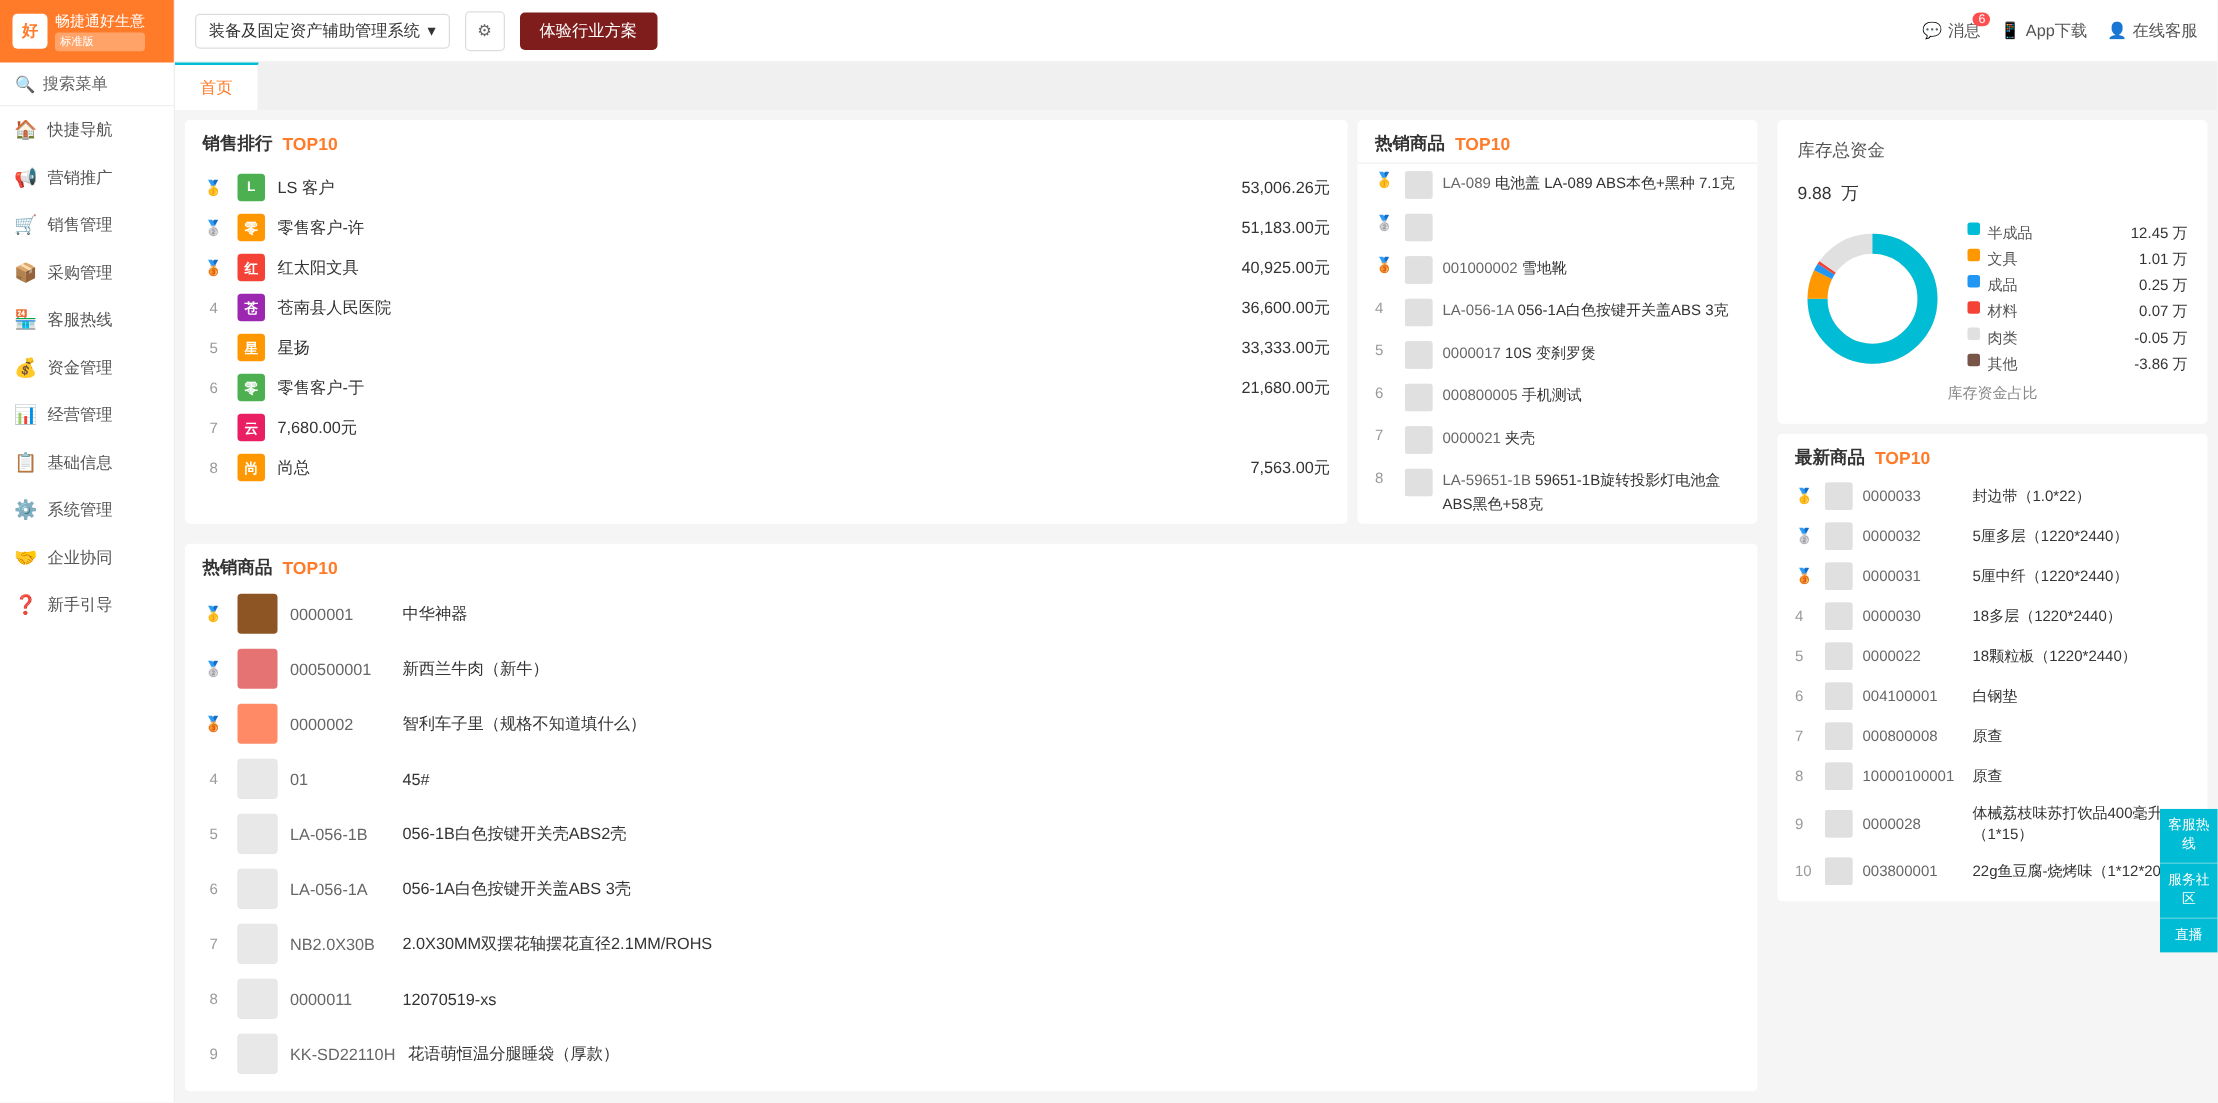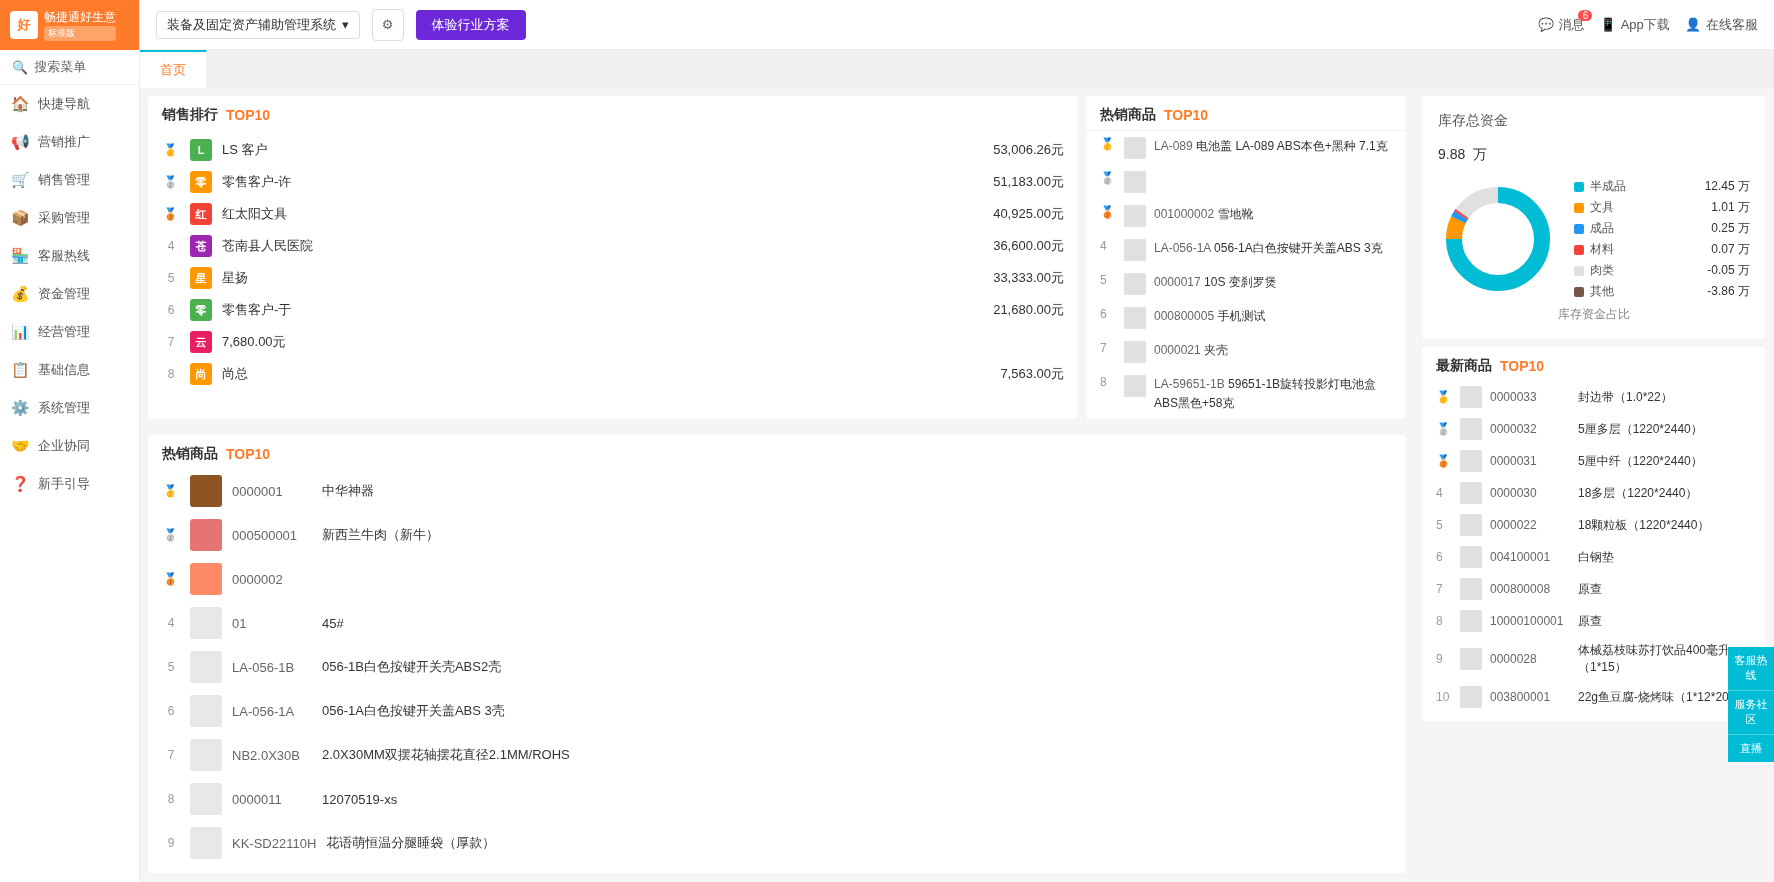--- a/index.html
+++ b/index.html
@@ -66,21 +66,21 @@
     .system-select {
       display: flex; align-items: center; gap: 6px;
       border: 1px solid #ddd; border-radius: 4px; padding: 4px 10px;
       background: #fff; cursor: pointer; font-size: 13px; color: #333;
     }
     .gear-btn {
       width: 32px; height: 32px; border: 1px solid #ddd; border-radius: 4px;
       display: flex; align-items: center; justify-content: center; cursor: pointer; color: #666;
     }
     .trial-btn {
-      background: #6d28d9; color: #fff; border: none; border-radius: 4px;
+      background: #7f1d1d; color: #fff; border: none; border-radius: 4px;
       padding: 6px 16px; cursor: pointer; font-size: 13px;
     }
     .top-right {
       margin-left: auto; display: flex; align-items: center; gap: 16px; color: #555;
     }
     .top-right-item {
       display: flex; align-items: center; gap: 4px; cursor: pointer; font-size: 13px; position: relative;
     }
     .badge {
       position: absolute; top: -6px; right: -8px;
@@ -204,21 +204,21 @@
       display: flex; align-items: center; gap: 16px; margin-top: 12px;
     }
     .donut-chart {
       width: 120px; height: 120px; flex-shrink: 0;
       position: relative;
     }
     .donut-legend {
       flex: 1; display: flex; flex-direction: column; gap: 4px;
     }
     .legend-item {
-      display: flex; align-items: center; gap: 6px; font-size: 12px;
+      display: flex; align-items: flex-start; gap: 6px; font-size: 12px;
     }
     .legend-dot { width: 10px; height: 10px; border-radius: 2px; flex-shrink: 0; }
     .legend-name { color: #555; flex: 1; }
     .legend-val { color: #333; font-weight: 500; min-width: 60px; text-align: right; }
     .inventory-label { text-align: center; font-size: 12px; color: #888; margin-top: 6px; }
 
     
     .latest-panel {
       background: #fff; border-radius: 4px; padding: 0 0 8px;
     }
@@ -539,20 +539,21 @@
               <div class="product-item">
     <span class="rank-num silver">🥈</span>
     <div class="product-thumb" style="background:#e57373"></div>
     <span class="product-code">000500001</span>
     <span class="product-name">新西兰牛肉（新牛）</span>
   </div>
               <div class="product-item">
     <span class="rank-num bronze">🥉</span>
     <div class="product-thumb" style="background:#ff8a65"></div>
     <span class="product-code">0000002</span>
+    <span class="product-name">智利车子里（规格不知道填什么）</span>
   </div>
               <div class="product-item">
     <span class="rank-num ">4</span>
     <div class="product-thumb">
                   <svg width="32" height="32">
                     <rect width="32" height="32" fill="#e8e8e8" rx="3"></rect>
                   </svg>
                 </div>
     <span class="product-code">01</span>
     <span class="product-name">45#</span>

